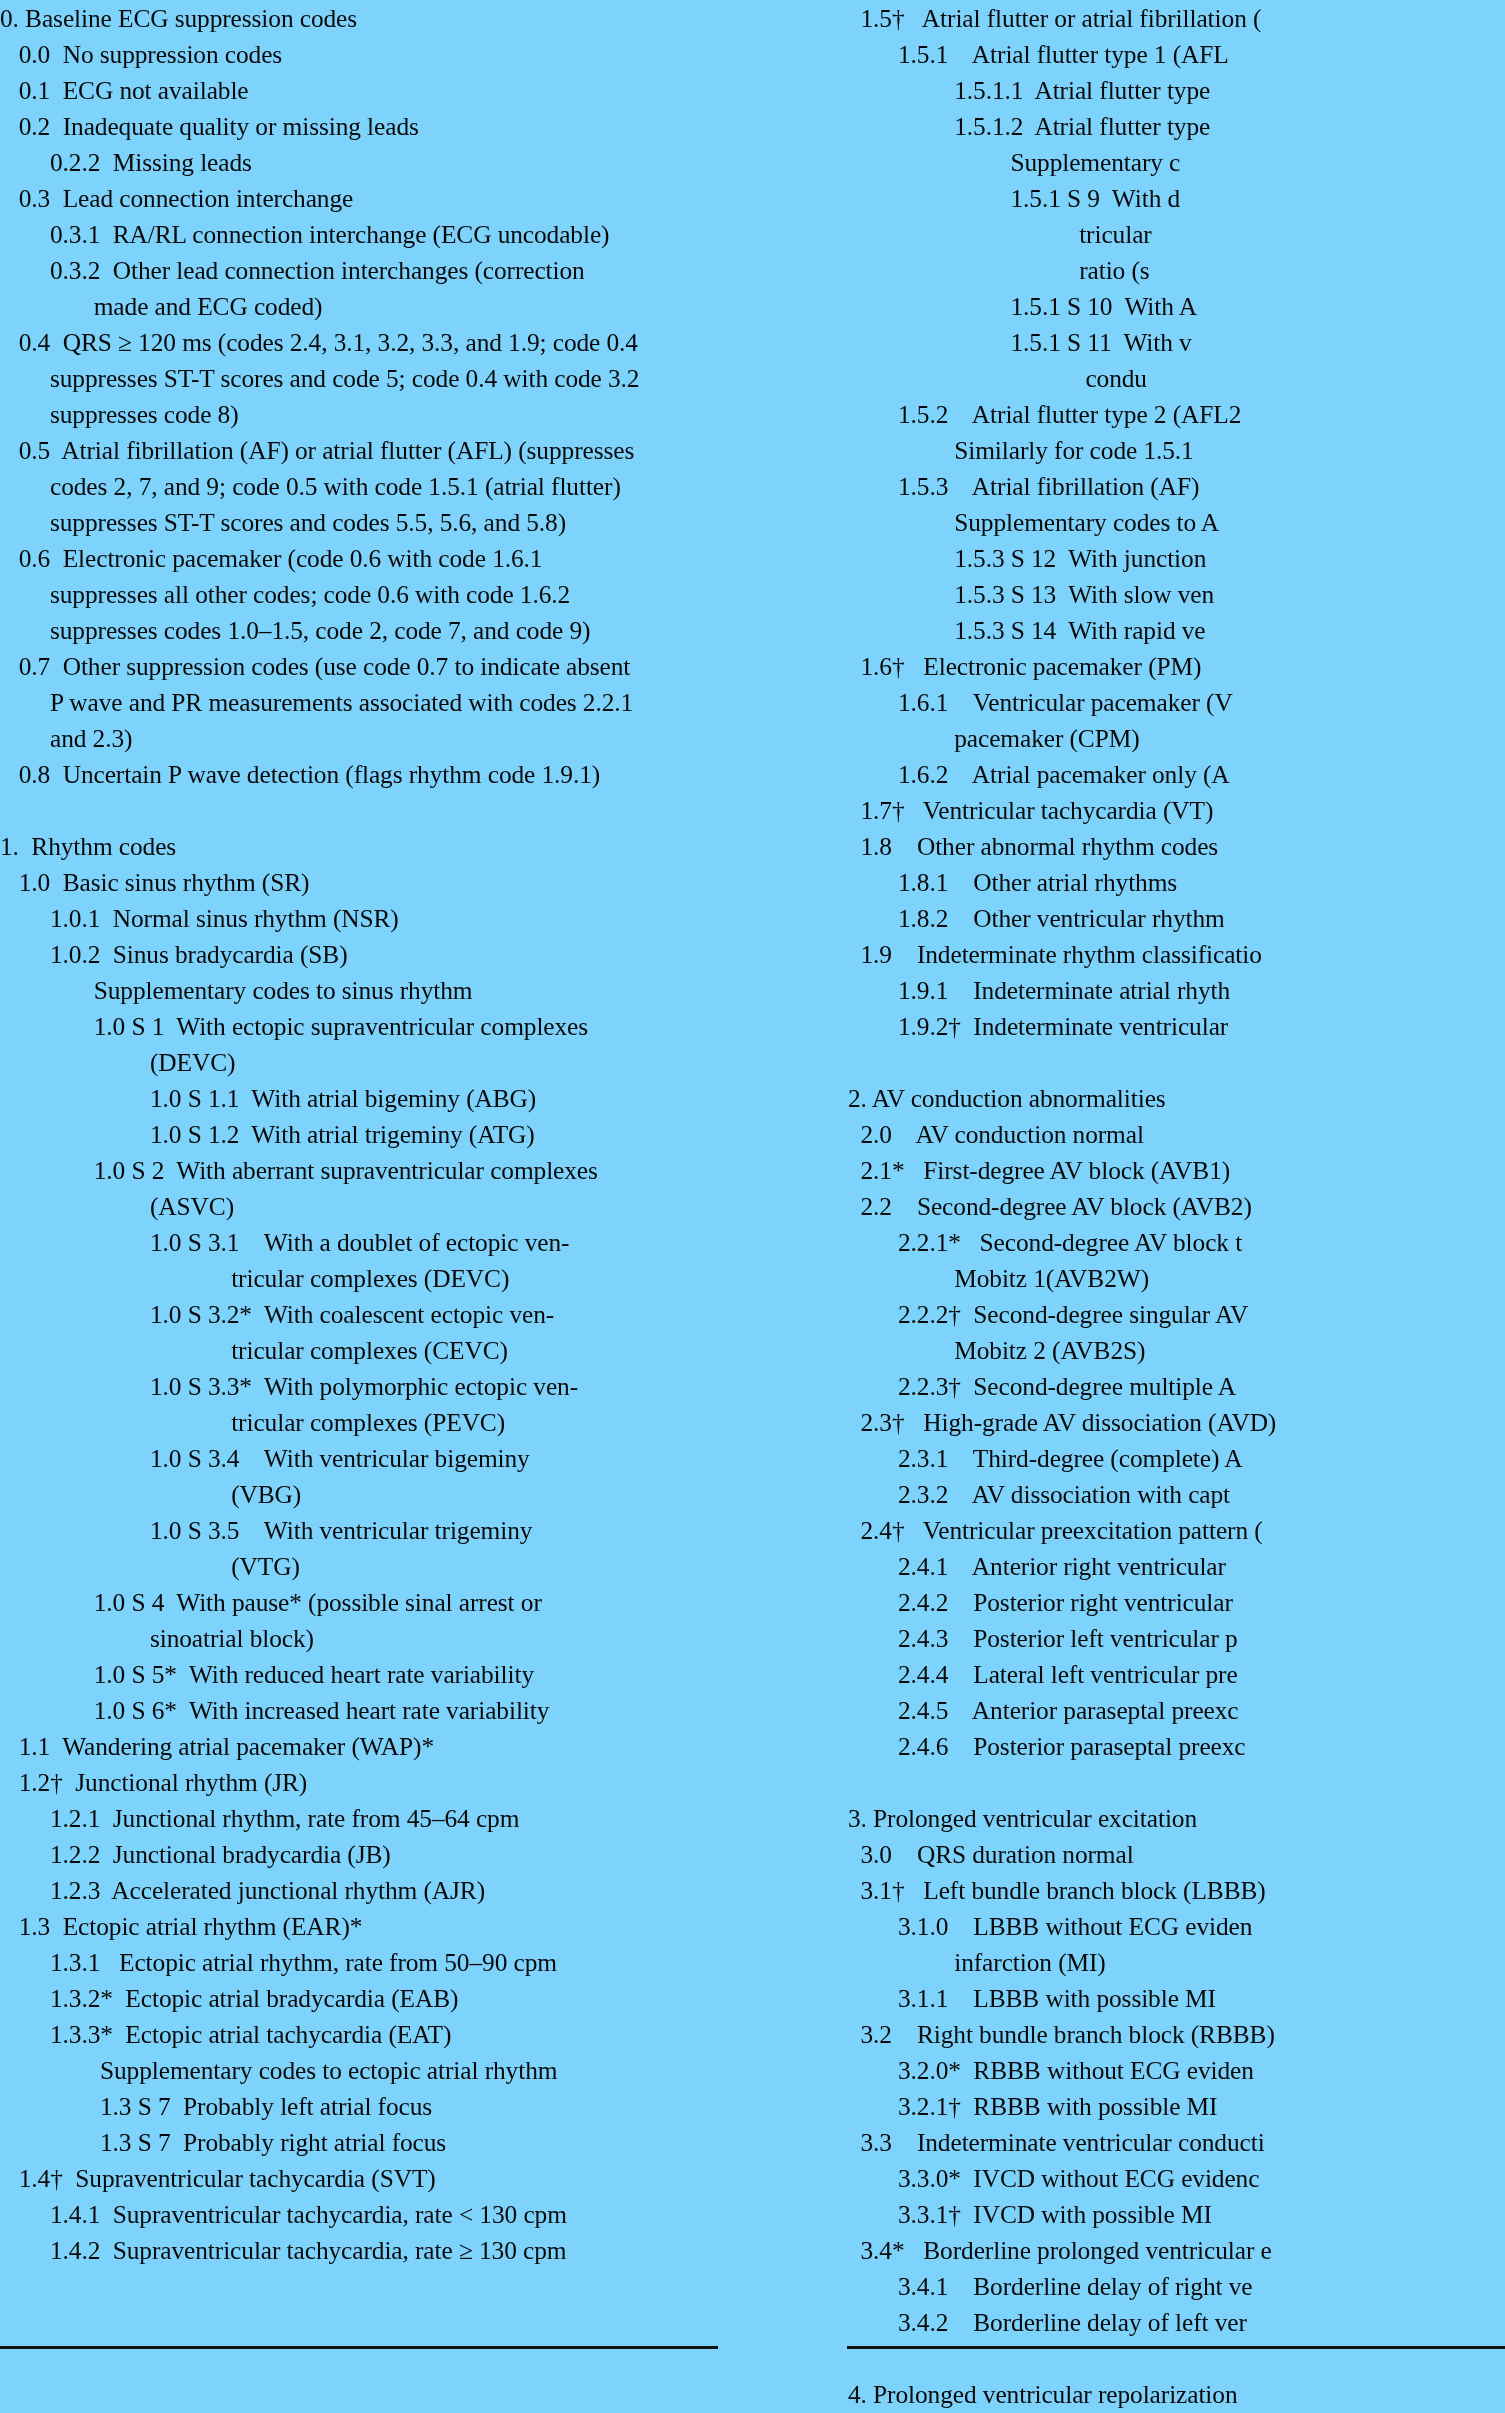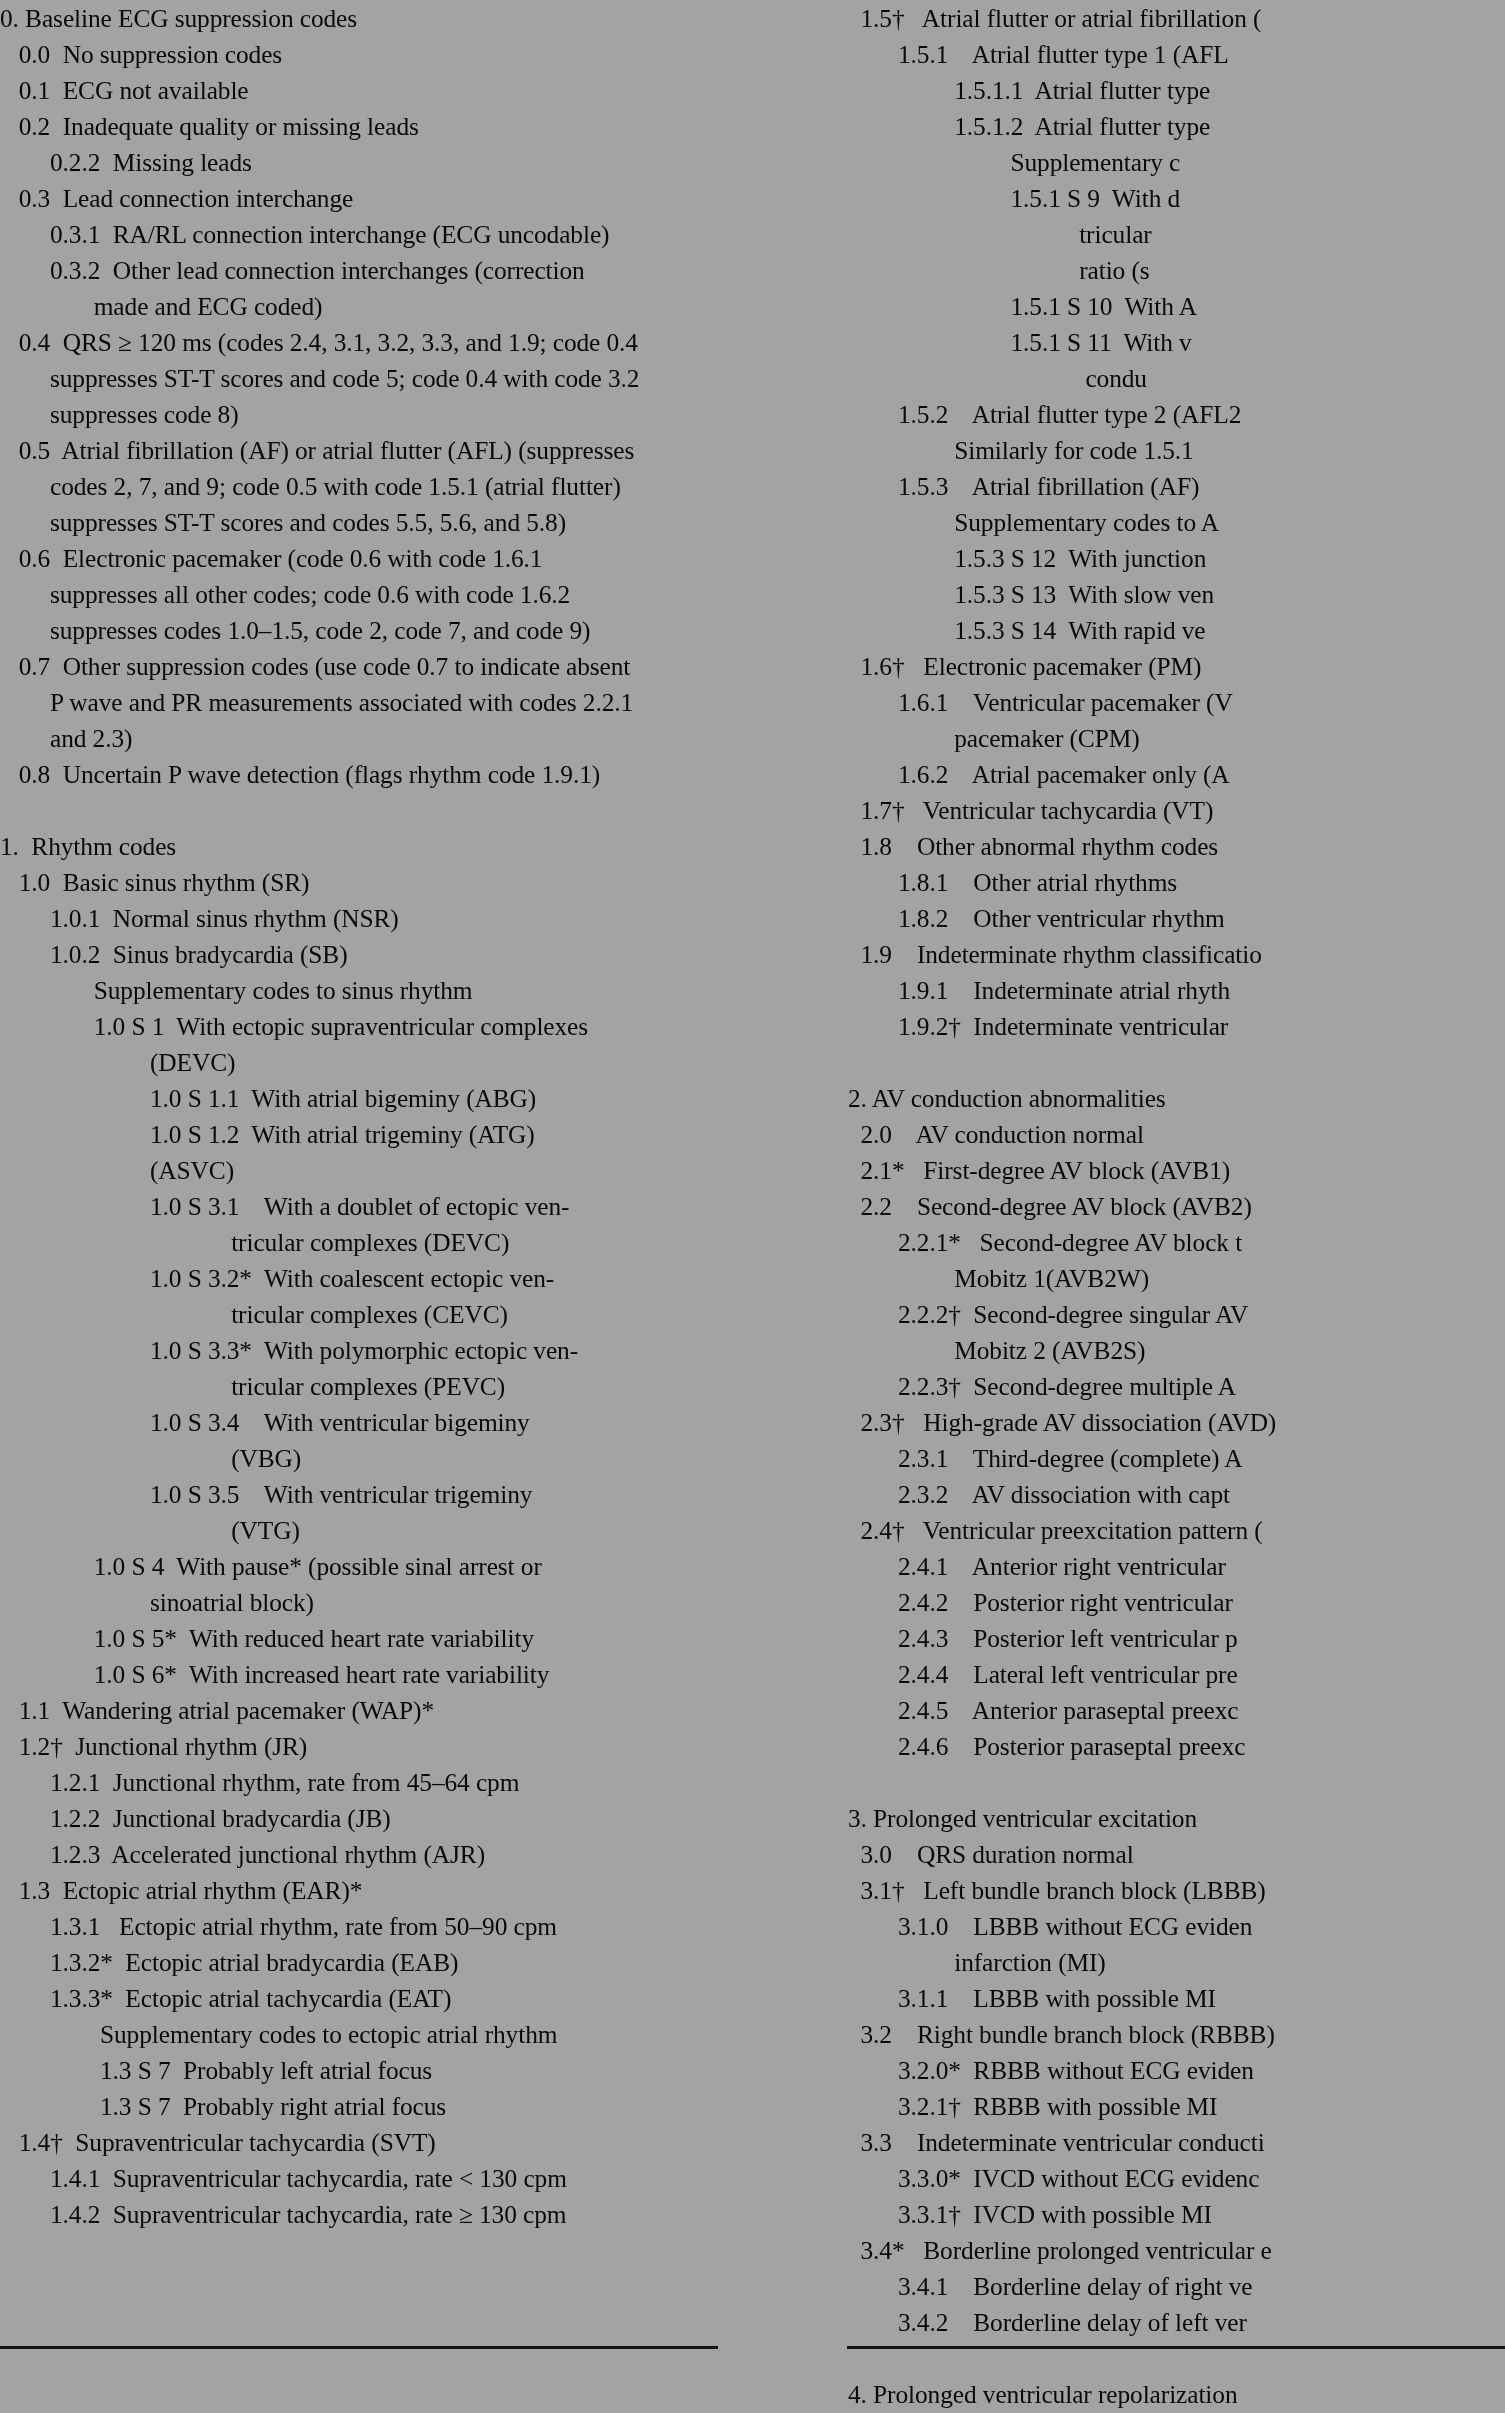--- a/index.html
+++ b/index.html
@@ -12,21 +12,21 @@
     width: 1505px;
     height: 2413px;
     overflow: hidden;
     font-family: "Liberation Serif", "DejaVu Serif", serif;
     color: #0a0a0a;
   }
   #page {
     position: relative;
     width: 1505px;
     height: 2413px;
-    background: #a3a3a3;
+    background: #7dd3fc;
     overflow: hidden;
   }
   .column {
     position: absolute;
     top: 0;
     font-size: 25.4px;
     line-height: 36px;
   }
   #col-left {
     left: 0px;
@@ -93,20 +93,21 @@
       <div class="blank"></div>
       <div class="entry">1.  Rhythm codes</div>
       <div class="entry">   1.0  Basic sinus rhythm (SR)</div>
       <div class="entry">        1.0.1  Normal sinus rhythm (NSR)</div>
       <div class="entry">        1.0.2  Sinus bradycardia (SB)</div>
       <div class="entry">               Supplementary codes to sinus rhythm</div>
       <div class="entry">               1.0 S 1  With ectopic supraventricular complexes</div>
       <div class="entry">                        (DEVC)</div>
       <div class="entry">                        1.0 S 1.1  With atrial bigeminy (ABG)</div>
       <div class="entry">                        1.0 S 1.2  With atrial trigeminy (ATG)</div>
+      <div class="entry">               1.0 S 2  With aberrant supraventricular complexes</div>
       <div class="entry">                        (ASVC)</div>
       <div class="entry">                        1.0 S 3.1    With a doublet of ectopic ven-</div>
       <div class="entry">                                     tricular complexes (DEVC)</div>
       <div class="entry">                        1.0 S 3.2*  With coalescent ectopic ven-</div>
       <div class="entry">                                     tricular complexes (CEVC)</div>
       <div class="entry">                        1.0 S 3.3*  With polymorphic ectopic ven-</div>
       <div class="entry">                                     tricular complexes (PEVC)</div>
       <div class="entry">                        1.0 S 3.4    With ventricular bigeminy</div>
       <div class="entry">                                     (VBG)</div>
       <div class="entry">                        1.0 S 3.5    With ventricular trigeminy</div>

